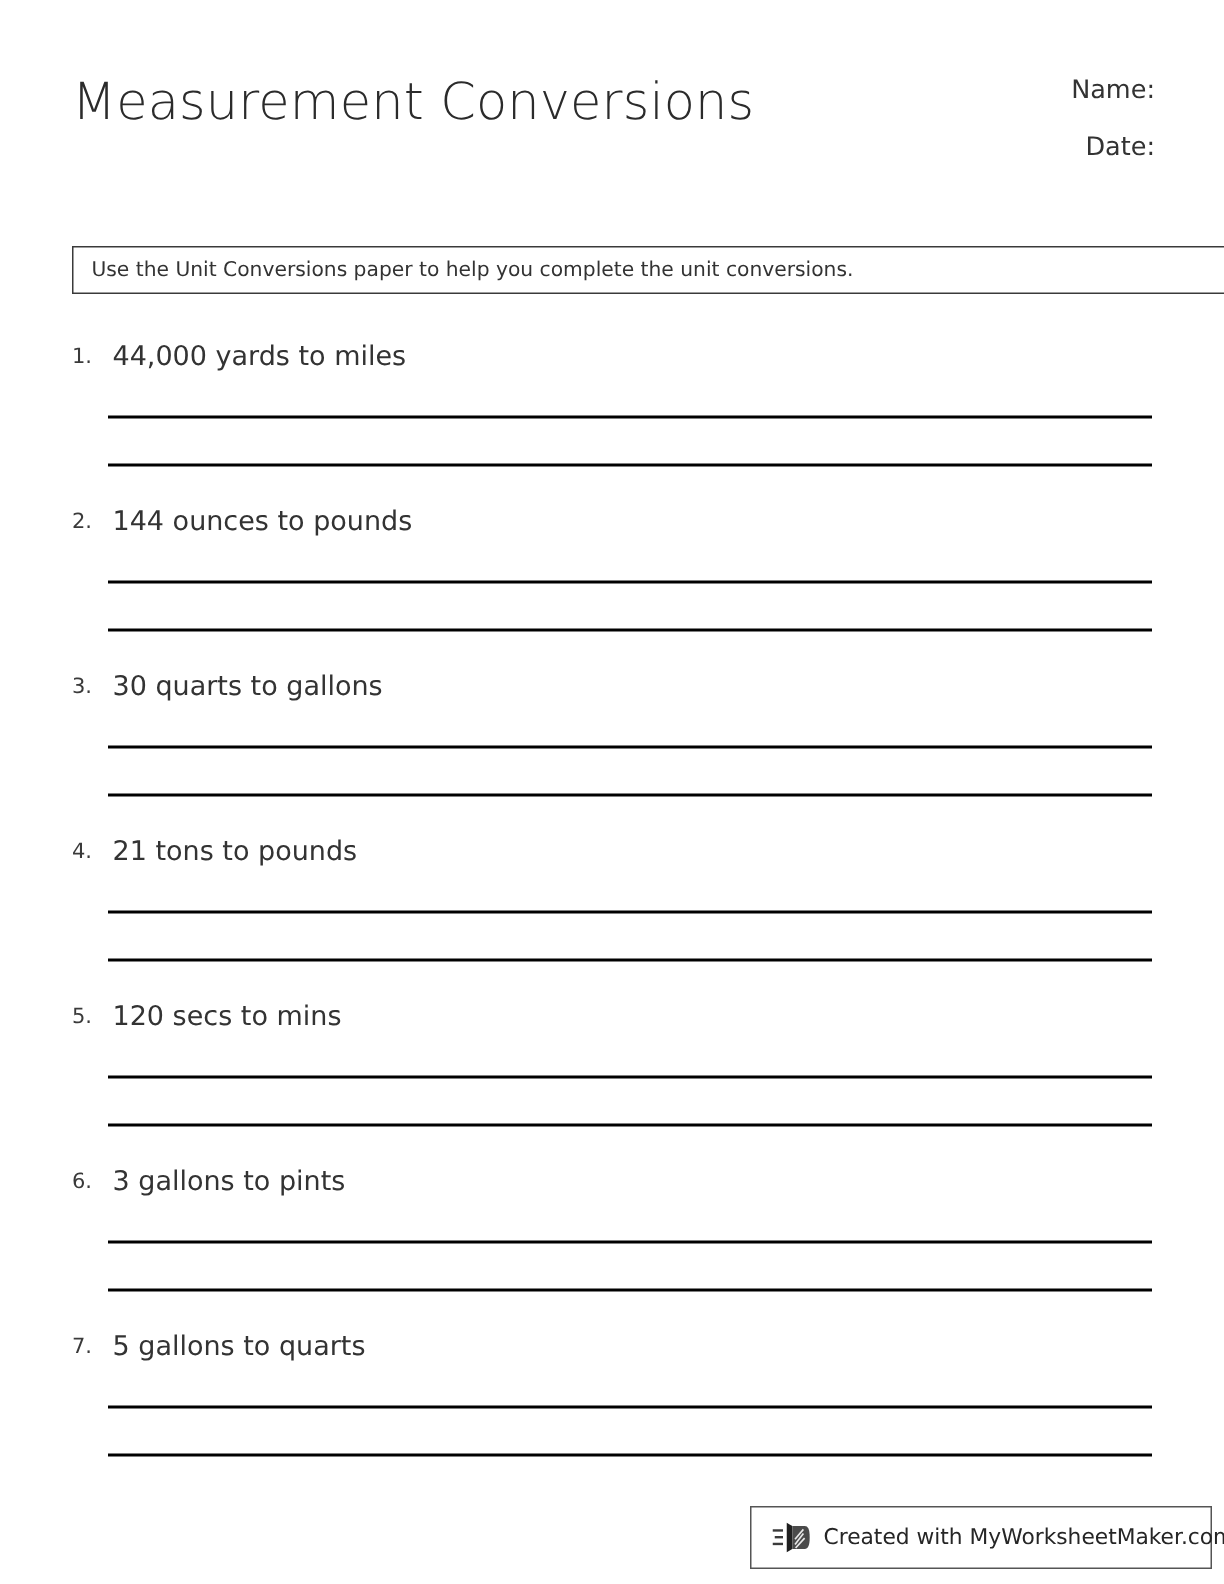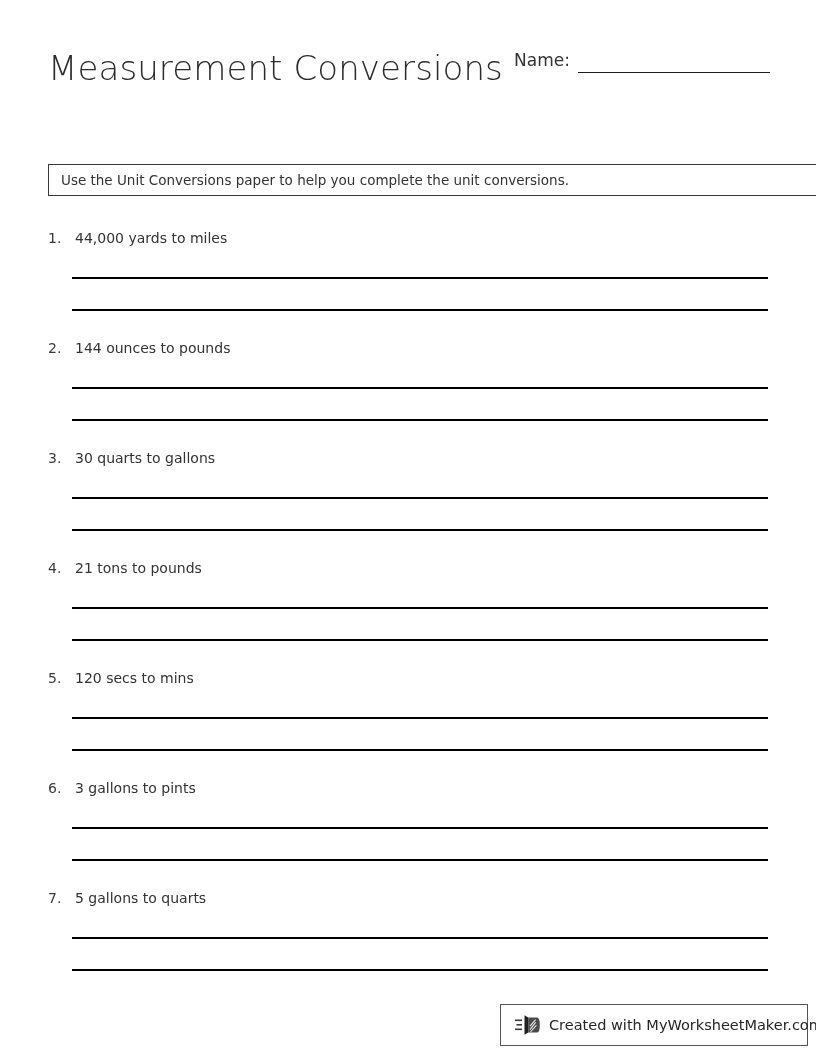--- a/index.html
+++ b/index.html
@@ -37,22 +37,23 @@
     text-align: center;
   }
   .namedate {
     position: absolute;
     left: 500px;
     top: 50px;
     width: 270px;
   }
   .nd-row {
     display: flex;
-    align-items: flex-start;
+    align-items: flex-end;
     height: 38px;
+    flex-direction: column;
   }
   .nd-label {
     width: 70px;
     text-align: right;
     font-size: 17px;
     font-weight: 400;
     color: #333333;
     padding-bottom: 4px;
     line-height: 20px;
   }
@@ -98,21 +99,21 @@
     left: 48px;
     top: 3px;
     font-size: 14px;
     color: #3a3a3a;
     line-height: 18px;
   }
   .problem-text {
     position: absolute;
     left: 75px;
     top: 3px;
-    font-size: 14px;
+    font-size: 18px;
     color: #333333;
     line-height: 18px;
     white-space: nowrap;
   }
   .answer-rule {
     position: absolute;
     left: 72px;
     width: 696px;
     height: 0;
     border-top: 2.2px solid #000000;
@@ -150,20 +151,24 @@
 </style>
 </head>
 <body>
 
 <div class="header">
   <div class="worksheet-title">Measurement Conversions</div>
 
   <div class="namedate">
     <div class="nd-row">
       <div class="nd-label">Name:</div>
+      <div class="nd-rule"></div>
+    </div>
+    <div class="nd-row">
+      <div class="nd-label">Date:</div>
       <div class="nd-rule"></div>
     </div>
   </div>
 </div>
 
 <div class="instruction-box">
   <div class="instruction-text">Use the Unit Conversions paper to help you complete the unit conversions.</div>
 </div>
 
 <div class="problems">

